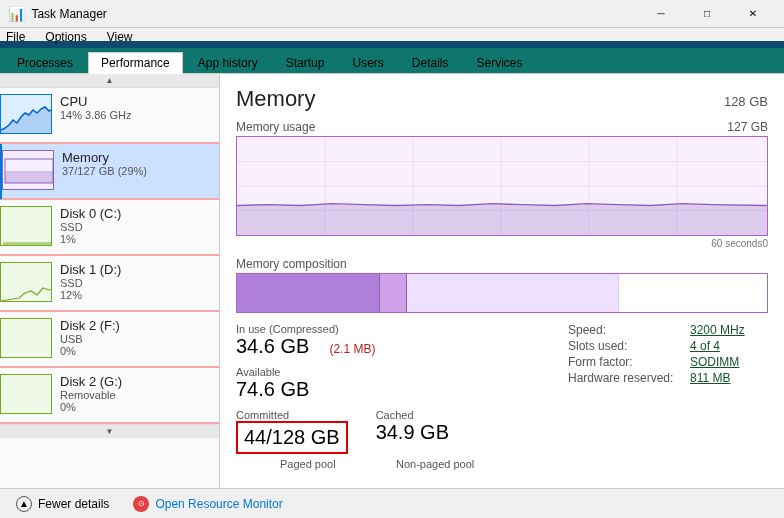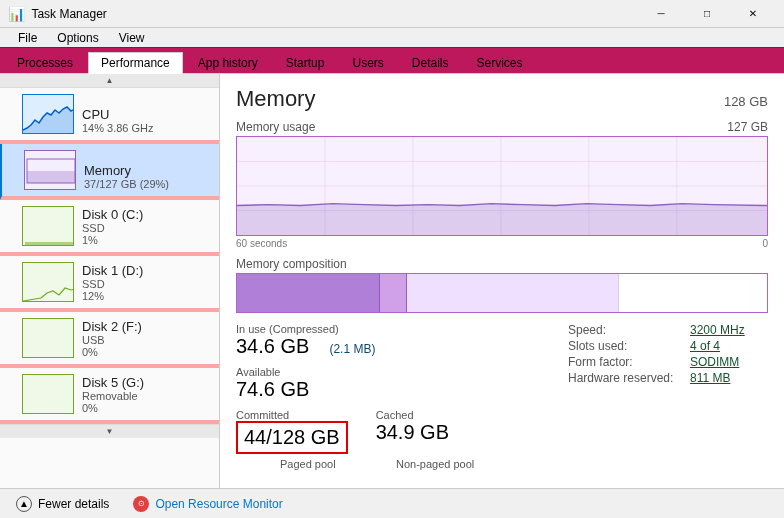--- a/index.html
+++ b/index.html
@@ -37,35 +37,35 @@
       background: transparent;
       font-size: 10px;
       cursor: pointer;
       display: flex;
       align-items: center;
       justify-content: center;
     }
     .menu-bar {
       height: 20px;
       display: flex;
-      align-items: center;
-      padding: 0 12px;
+      align-items: flex-start;
+      padding: 0 0;
       gap: 8px;
-      border-bottom: 1px solid #0c4a6e;
+      border-bottom: 7px solid #0c4a6e;
     }
     .menu-item {
       padding: 2px 6px;
       cursor: pointer;
       font-size: 12px;
     }
     .tabs-bar {
       height: 26px;
       display: flex;
       align-items: flex-end;
-      background: #be185d;
+      background: #0f766e;
       border-bottom: 1px solid #ccc;
       padding: 0 4px;
     }
     .tab {
       padding: 4px 12px;
       cursor: pointer;
       font-size: 12px;
       border: 1px solid transparent;
       border-bottom: none;
       margin-right: 2px;
@@ -87,25 +87,25 @@
       background: white;
     }
     .left-panel {
       width: 220px;
       border-right: 1px solid #ccc;
       background: #fafafa;
       overflow-y: auto;
       position: relative;
     }
     .left-item {
-      padding: 6px 22px;
+      padding: 6px 0;
       cursor: pointer;
-      border-bottom: 4px solid #fca5a5;
-      display: flex;
-      align-items: flex-end;
+      border-bottom: 2px solid #fca5a5;
+      display: flex;
+      align-items: flex-start;
       gap: 8px;
       min-height: 56px;
     }
     .left-item.selected { background: #cce0ff; border-left: 2px solid #0078d7; }
     .item-graph {
       width: 52px;
       height: 40px;
       border: 1px solid #0078d7;
       background: #eef;
       flex-shrink: 0;
@@ -158,21 +158,21 @@
     .usage-chart {
       width: 100%;
       height: 100px;
       border: 1px solid #b060d0;
       background: #f9f0ff;
       position: relative;
       overflow: hidden;
     }
     .chart-time-labels {
       display: flex;
-      justify-content: space-between;
+      justify-content: flex-end;
       font-size: 10px;
       color: #777;
       margin-top: 2px;
       margin-bottom: 8px;
     }
     .composition-chart {
       width: 100%;
       height: 40px;
       border: 1px solid #b060d0;
       background: white;
@@ -371,21 +371,21 @@
     </div>
 
     <div class="left-item">
       <div class="item-graph disk-graph">
         <svg viewBox="0 0 52 40" xmlns="http://www.w3.org/2000/svg" width="52" height="40">
           <rect width="52" height="40" fill="#f0f8e8"></rect>
           <rect x="2" y="38" width="48" height="1" fill="rgba(112,170,32,0.3)"></rect>
         </svg>
       </div>
       <div class="item-info">
-        <div class="item-name">Disk 5 (G:)</div>
+        <div class="item-name">Disk 2 (G:)</div>
         <div class="item-sub">Removable</div>
         <div class="item-sub">0%</div>
       </div>
     </div>
 
     <div class="left-scroll-up" style="border-top:1px solid #ddd; border-bottom:none; margin-top:auto;">
       <span style="font-size:8px; color:#555;">▼</span>
     </div>
   </div>
 
@@ -438,21 +438,21 @@
       </div>
     </div>
 
     <div style="display:flex; gap:16px; margin-top:10px;">
       <div style="flex:1;">
 
         <div style="margin-bottom:8px;">
           <div class="stat-label">In use (Compressed)</div>
           <div style="display:flex; align-items:baseline; gap:20px;">
             <span style="font-size:20px; font-weight:300;">34.6 GB</span>
-            <span style="font-size:12px; color:#0c4a6e;">(2.1 MB)</span>
+            <span style="font-size:12px; color:#b91c1c;">(2.1 MB)</span>
           </div>
         </div>
 
         <div style="margin-bottom:8px;">
           <div class="stat-label">Available</div>
           <div style="font-size:20px; font-weight:300;">74.6 GB</div>
         </div>
 
         <div style="display:flex; gap:28px;">
           <div>

